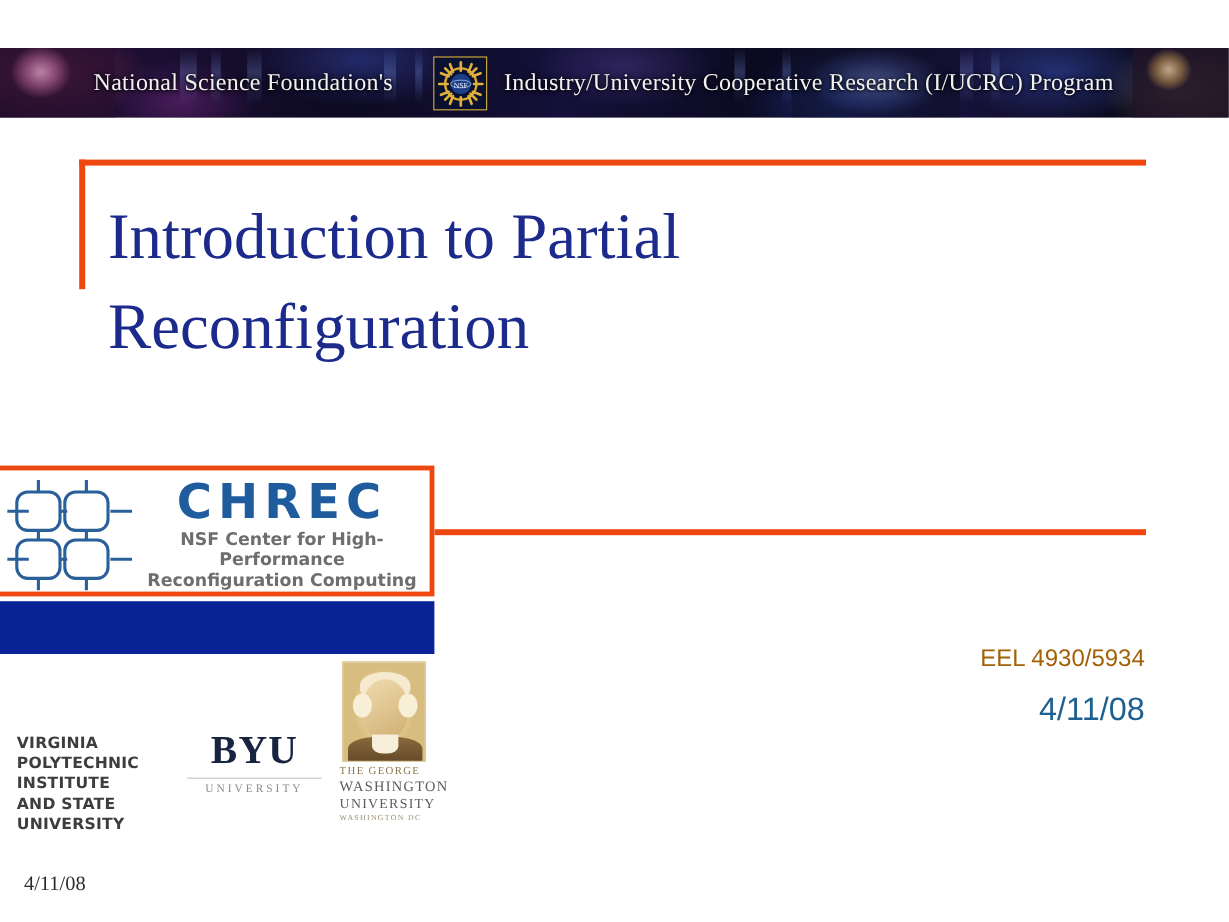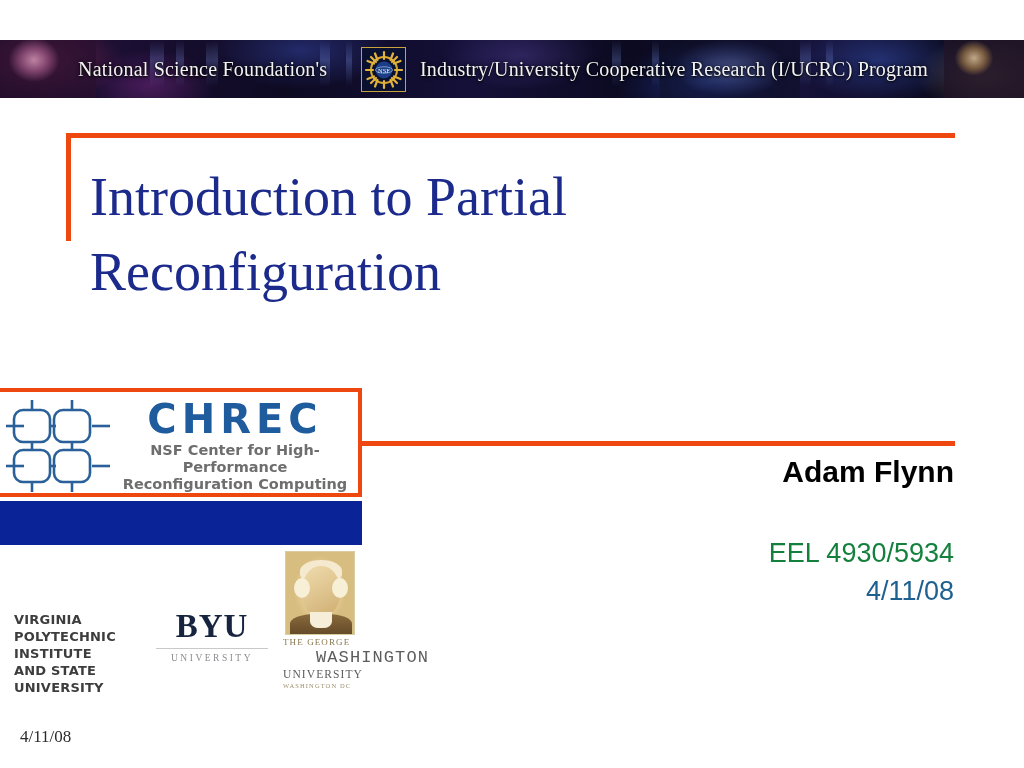--- a/index.html
+++ b/index.html
@@ -120,21 +120,21 @@
     background: linear-gradient(150deg,#f0dcae,#cfae72);
   }
   .gw-hair-l { position: absolute; left: 8px;  top: 26px; width: 16px; height: 20px; border-radius: 50%; background: #f7efd6; }
   .gw-hair-r { position: absolute; left: 46px; top: 26px; width: 16px; height: 20px; border-radius: 50%; background: #f7efd6; }
   .gw-hair-t { position: absolute; left: 14px; top: 8px;  width: 42px; height: 22px; border-radius: 50% 50% 35% 35%; background: #f5ead0; }
   .gw-coat   { position: absolute; left: 4px;  top: 62px; width: 62px; height: 24px; border-radius: 40% 40% 0 0; background: linear-gradient(180deg,#8a6a3c,#5e4526); }
   .gw-collar { position: absolute; left: 24px; top: 60px; width: 22px; height: 16px; border-radius: 0 0 40% 40%; background: #f6eed8; }
 
   .gw-text { position: absolute; left: 283px; top: 637px; width: 80px; text-align: left; }
   .gw-t1 { font-family: "Liberation Serif", serif; font-size: 9px; letter-spacing: 1.1px; color: #8a7a52; }
-  .gw-t2 { font-family: Liberation Mono, monospace; font-size: 17px; letter-spacing: 1.1px; color: #5c5c5c; margin-top: 1px; margin-left: 33px; }
+  .gw-t2 { font-family: Liberation Serif, serif; font-size: 12px; letter-spacing: 1.1px; color: #5c5c5c; margin-top: 1px; }
   .gw-t3 { font-family: "Liberation Serif", serif; font-size: 11.5px; letter-spacing: 1.1px; color: #5c5c5c; margin-top: 1px; }
   .gw-t4 { font-family: "Liberation Serif", serif; font-size: 6.5px; letter-spacing: 1.1px; color: #9a8f6e; margin-top: 2px; }
 
   
   .vt-block { position: absolute; left: 14px; top: 608px; width: 130px; }
   .vt-top { position: relative; height: 46px; }
   .vt-virginia {
     position: absolute; left: 8px; top: 0;
     font-family: "Liberation Serif", serif; font-size: 21px; color: #1a1a1a;
   }
@@ -174,21 +174,21 @@
   .byu-l2 { font-family: "Liberation Serif", serif; font-size: 9.5px; color: #8b8c90; letter-spacing: 2.5px; margin-top: 4px; }
 
   
   .author {
     position: absolute; right: 70px; top: 455px;
     font-size: 30px; font-weight: bold; color: #000000;
     font-family: "Liberation Sans", sans-serif;
   }
   .course {
     position: absolute; right: 70px; top: 538px;
-    font-size: 27px; color: #15803d; text-align: left;
+    font-size: 20px; color: #a16207; text-align: left;
     font-family: "Liberation Sans", sans-serif;
   }
   .course-date {
     position: absolute; right: 70px; top: 576px;
     font-size: 27px; color: #1e6090; text-align: right;
     font-family: "Liberation Sans", sans-serif;
   }
 
   
   .footer-date {
@@ -316,19 +316,18 @@
       <div>AND STATE UNIVERSITY</div>
     </div>
   </div>
 
   <div class="byu-block">
     <div class="byu-mark">BYU</div>
     <div class="byu-divider"></div>
     <div class="byu-l2">UNIVERSITY</div>
   </div>
 
-  <div class="author">Adam Flynn</div>
   <div class="course">EEL 4930/5934</div>
   <div class="course-date">4/11/08</div>
 
   <div class="footer-date">4/11/08</div>
 
 </div>
 
 </body></html>

